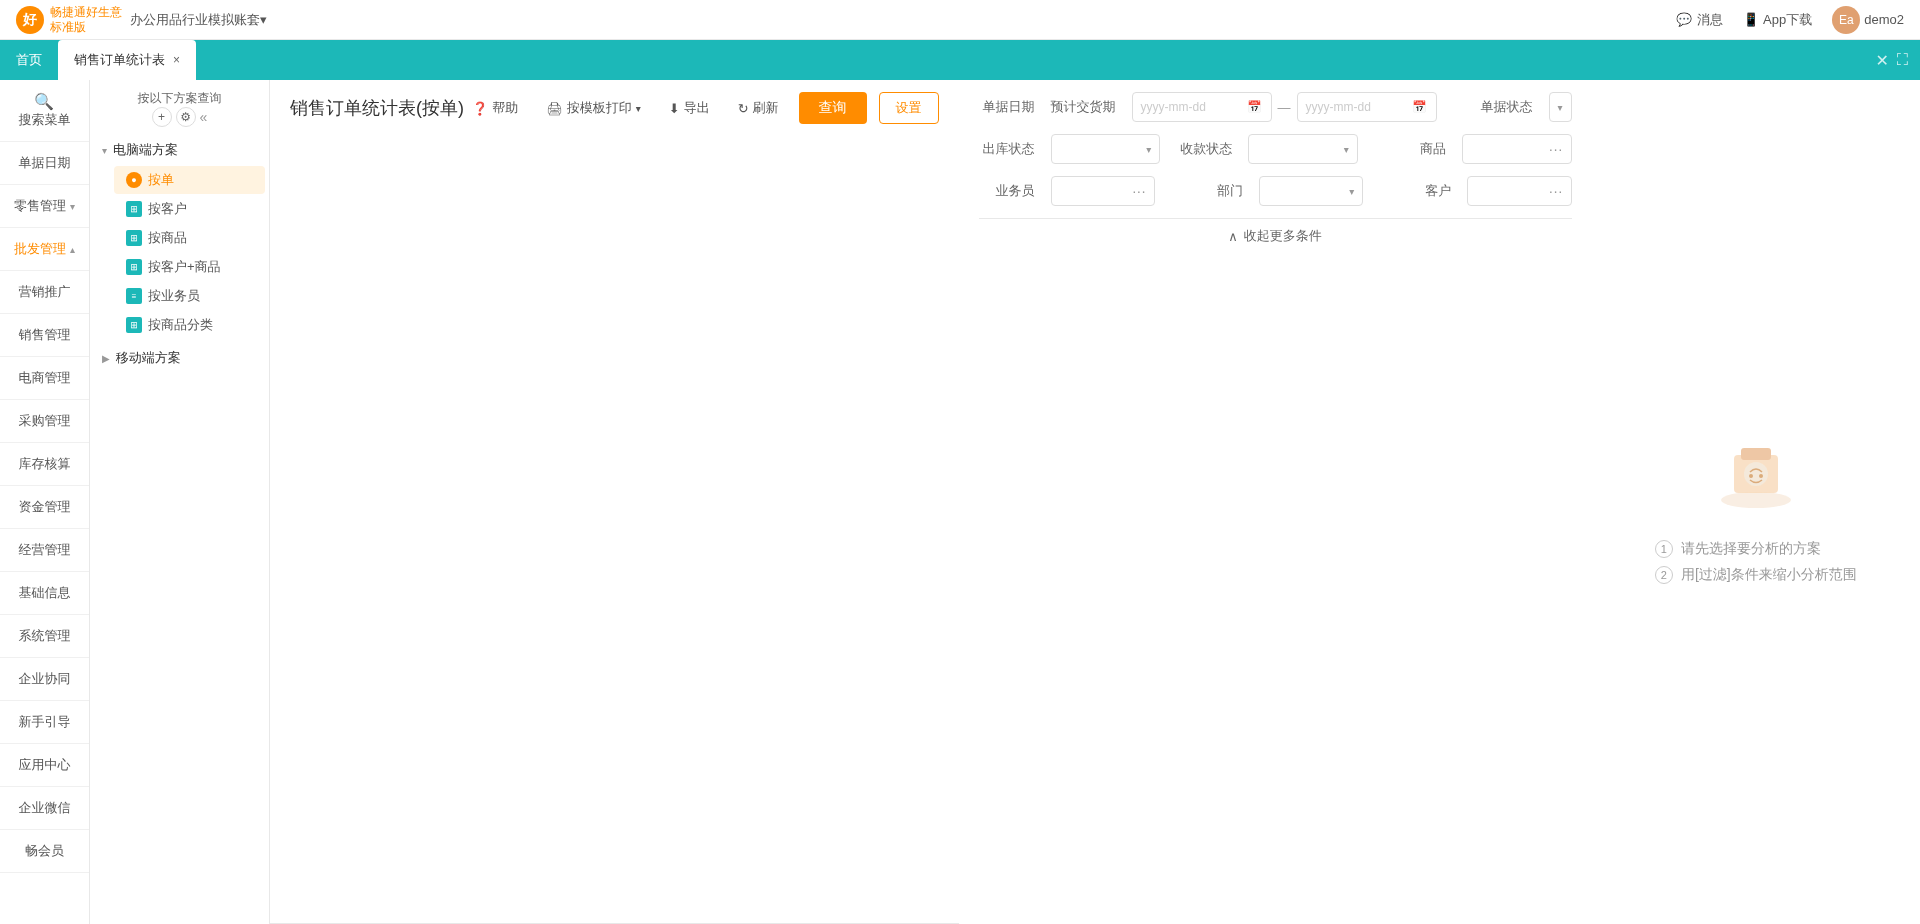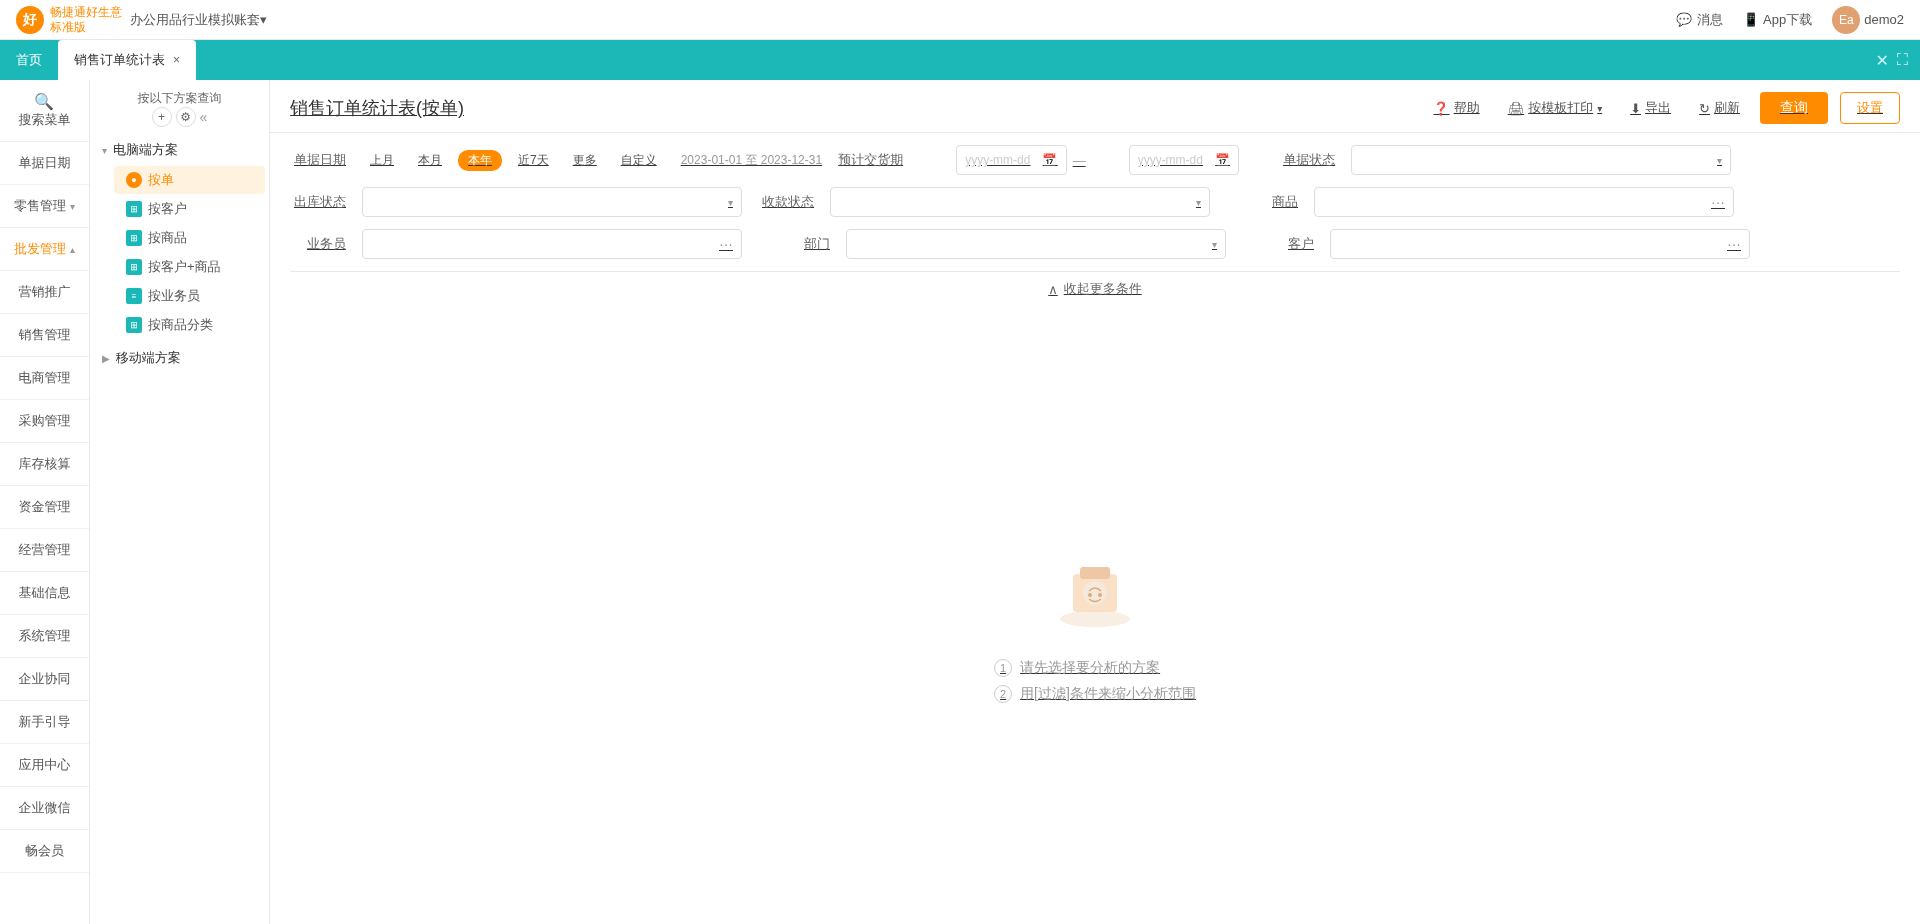--- a/index.html
+++ b/index.html
@@ -49,39 +49,39 @@
     .scheme-list { padding-left: 20px; }
     .scheme-list-item { display: flex; align-items: center; gap: 6px; padding: 5px 12px; cursor: pointer; font-size: 13px; color: #555; border-radius: 4px; margin: 1px 4px; }
     .scheme-list-item.active { background: #fff3e0; color: #ff8c00; font-weight: 500; }
     .scheme-item-icon { width: 16px; height: 16px; border-radius: 50%; background: #ff8c00; display: flex; align-items: center; justify-content: center; color: #fff; font-size: 9px; flex-shrink: 0; }
     .scheme-item-icon-sq { width: 16px; height: 16px; border-radius: 2px; background: #1cb8b8; display: flex; align-items: center; justify-content: center; color: #fff; font-size: 9px; flex-shrink: 0; }
     .scheme-item-icon-bar { width: 16px; height: 16px; border-radius: 2px; background: #1cb8b8; display: flex; align-items: center; justify-content: center; color: #fff; font-size: 8px; flex-shrink: 0; }
     .mobile-section-header { display: flex; align-items: center; gap: 6px; padding: 6px 12px; cursor: pointer; }
     .mobile-section-arrow { font-size: 10px; color: #999; }
 
     
-    .main-content { flex: 1; display: flex; flex-direction: column; overflow: hidden; background: #f0abfc; text-decoration: underline; }
+    .main-content { flex: 1; display: flex; flex-direction: row; overflow: hidden; background: #f0abfc; }
     .page-header { background: #fff; padding: 12px 20px 0; border-bottom: 1px solid #e8e8e8; }
     .page-title-row { display: flex; align-items: center; justify-content: space-between; margin-bottom: 8px; }
     .page-title { font-size: 18px; font-weight: 500; color: #333; }
     .page-header-actions { display: flex; align-items: center; gap: 12px; }
     .header-action-btn { display: flex; align-items: center; gap: 4px; font-size: 13px; color: #555; cursor: pointer; padding: 4px 8px; }
     .query-btn { background: #ff8c00; color: #fff; border: none; padding: 6px 20px; border-radius: 4px; cursor: pointer; font-size: 14px; height: 32px; }
     .settings-btn { border: 1px solid #ff8c00; color: #ff8c00; padding: 5px 16px; border-radius: 4px; cursor: pointer; font-size: 13px; background: #fff; height: 32px; }
 
     
     .filter-area { background: #fff; padding: 12px 20px; }
     .filter-row { display: flex; align-items: center; gap: 16px; margin-bottom: 12px; }
     .filter-label { font-size: 13px; color: #666; white-space: nowrap; min-width: 56px; text-align: right; }
     .filter-date-group { display: flex; align-items: center; gap: 8px; flex: 0 0 auto; }
     .date-shortcut { padding: 2px 8px; border-radius: 3px; font-size: 12px; cursor: pointer; color: #555; }
     .date-shortcut.active { background: #ff8c00; color: #fff; border-radius: 10px; padding: 2px 10px; }
     .date-range-display { font-size: 12px; color: #999; margin-left: 8px; }
     .filter-date-input { display: flex; align-items: center; gap: 6px; flex: 1; max-width: 320px; }
-    .date-input { border: 1px solid #ddd; border-radius: 4px; padding: 4px 8px; font-size: 12px; color: #999; height: 30px; width: 140px; display: flex; align-items: center; justify-content: space-between; cursor: pointer; margin-left: 37px; }
+    .date-input { border: 1px solid #ddd; border-radius: 4px; padding: 4px 8px; font-size: 12px; color: #999; height: 30px; width: 140px; display: flex; align-items: center; justify-content: space-between; cursor: pointer; }
     .date-input-sep { color: #999; }
     .filter-select { border: 1px solid #ddd; border-radius: 4px; padding: 4px 8px; font-size: 13px; height: 30px; flex: 1; display: flex; align-items: center; justify-content: space-between; cursor: pointer; max-width: 300px; color: #555; background: #fff; }
     .filter-select-wide { max-width: 420px; }
     .filter-select-status { max-width: 380px; }
     .select-arrow { color: #999; font-size: 10px; }
     .filter-multi-btn { display: flex; align-items: center; gap: 4px; cursor: pointer; color: #999; font-size: 14px; }
     .collapse-btn { display: flex; align-items: center; justify-content: center; gap: 6px; padding: 8px; cursor: pointer; color: #666; font-size: 13px; width: 100%; text-align: center; border-top: 1px solid #e8e8e8; margin-top: 4px; }
 
     
     .empty-state { flex: 1; display: flex; flex-direction: column; align-items: center; justify-content: center; background: #fff; margin: 0; }
@@ -280,29 +280,20 @@
             <button class="query-btn">查询</button>
             <button class="settings-btn">设置</button>
           </div>
         </div>
       </div>
 
       <div class="filter-area">
 
         <div class="filter-row">
           <span class="filter-label">单据日期</span>
-          <div class="filter-date-group">
-            <span class="date-shortcut">上月</span>
-            <span class="date-shortcut">本月</span>
-            <span class="date-shortcut active">本年</span>
-            <span class="date-shortcut">近7天</span>
-            <span class="date-shortcut">更多</span>
-            <span class="date-shortcut">自定义</span>
-            <span class="date-range-display">2023-01-01 至 2023-12-31</span>
-          </div>
           <span class="filter-label" style="">预计交货期</span>
           <div class="filter-date-input">
             <div class="date-input">
               <span style="color:#ccc;">yyyy-mm-dd</span>
               <span style="color:#ccc;">📅</span>
             </div>
             <span class="date-input-sep">—</span>
             <div class="date-input">
               <span style="color:#ccc;">yyyy-mm-dd</span>
               <span style="color:#ccc;">📅</span>

